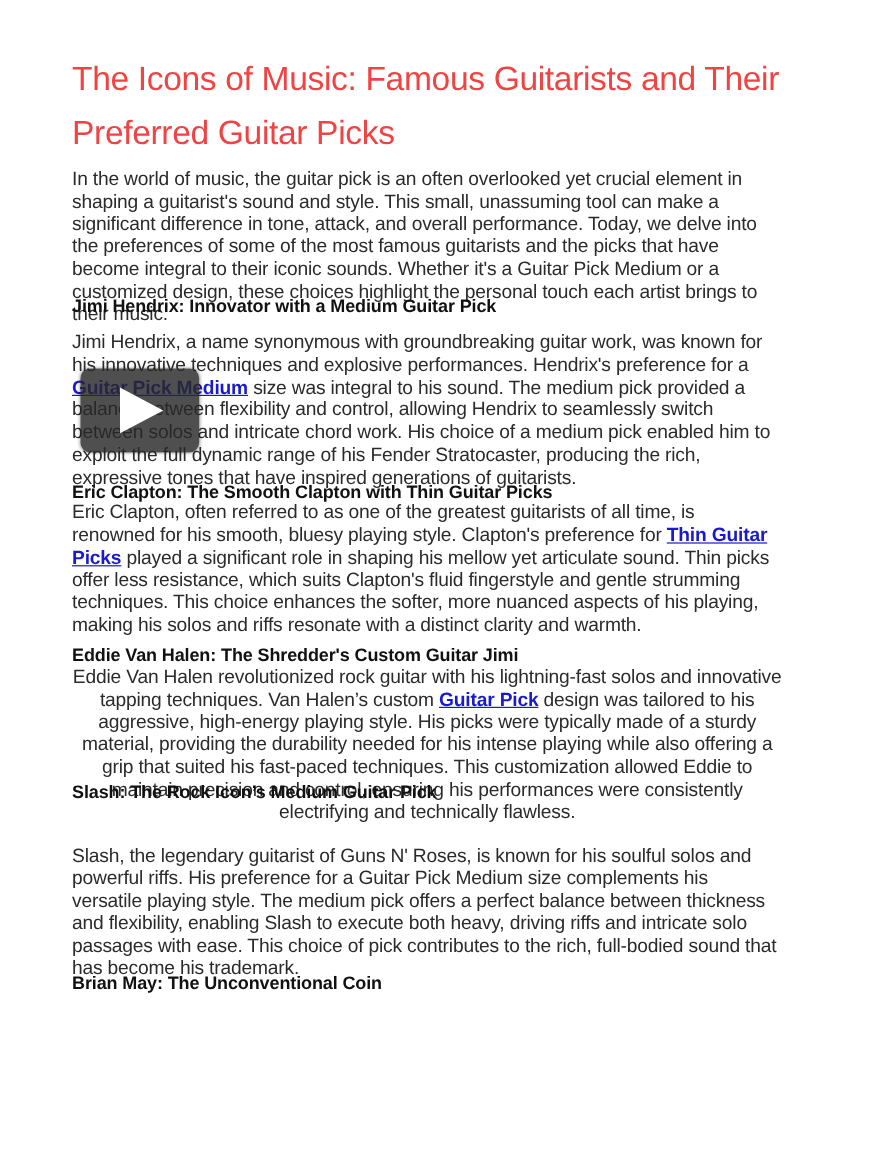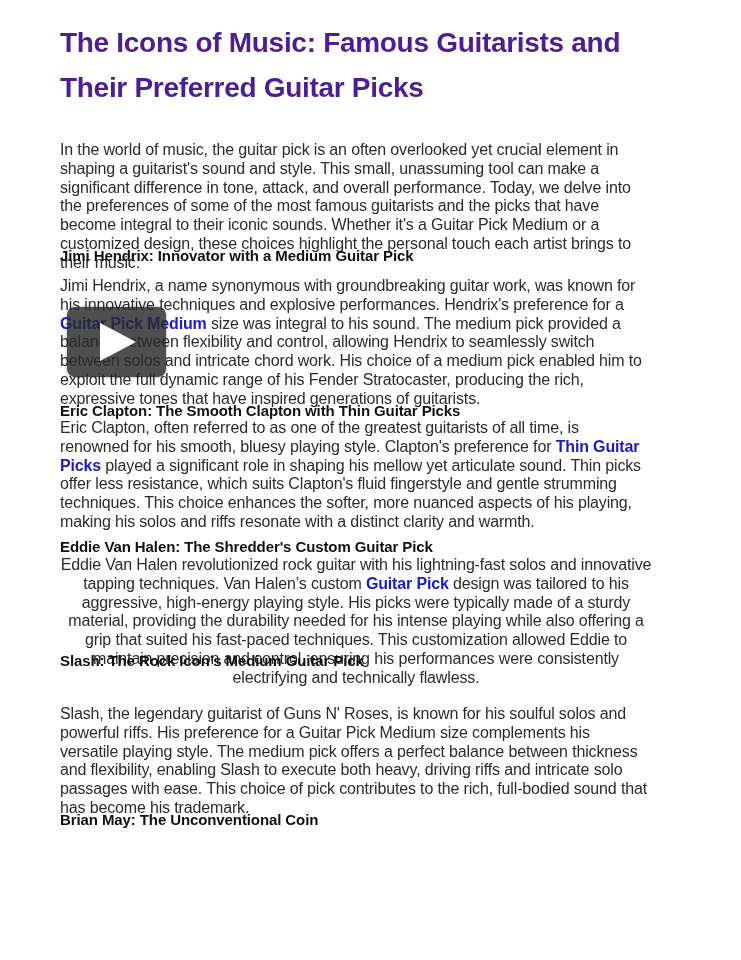--- a/index.html
+++ b/index.html
@@ -17,27 +17,27 @@
     }
     .page {
       position: absolute;
       left: 60px;
       top: 0;
       width: 595px;
     }
     .doc-title {
       margin: 0;
       position: absolute;
-      top: 20px;
+      top: 43px;
       left: 0;
       width: 600px;
       font-size: 28px;
-      font-weight: bold;
+      font-weight: normal;
       line-height: 45px;
-      color: #4c1d95;
+      color: #ef4444;
       letter-spacing: -0.3px;
     }
     .para {
       position: absolute;
       left: 0;
       width: 592px;
       margin: 0;
       font-size: 16px;
       line-height: 18.8px;
       color: #2b2b2b;
@@ -49,20 +49,21 @@
       margin: 0;
       font-size: 15px;
       font-weight: bold;
       line-height: 18px;
       color: #111111;
       letter-spacing: -0.1px;
     }
     .link {
       color: #1a1acc;
       font-weight: bold;
+      text-decoration: underline;
       cursor: pointer;
     }
     .play-overlay {
       position: absolute;
       left: 67px;
       top: 307px;
       width: 99px;
       height: 70px;
       background: rgba(40, 40, 40, 0.82);
       border-radius: 8px;
@@ -86,21 +87,21 @@
   <h2 class="heading" style="top:247px;">Jimi Hendrix: Innovator with a Medium Guitar Pick</h2>
   <p class="para" style="top:277px;">
     <span>Jimi Hendrix, a name synonymous with groundbreaking guitar work, was known for his innovative techniques and explosive performances. Hendrix's preference for a </span><a class="link">Guitar Pick Medium</a><span> size was integral to his sound. The medium pick provided a balance between flexibility and control, allowing Hendrix to seamlessly switch between solos and intricate chord work. His choice of a medium pick enabled him to exploit the full dynamic range of his Fender Stratocaster, producing the rich, expressive tones that have inspired generations of guitarists.</span>
   </p>
 
   <h2 class="heading" style="top:402px;">Eric Clapton: The Smooth Clapton with Thin Guitar Picks</h2>
   <p class="para" style="top:419px;">
     <span>Eric Clapton, often referred to as one of the greatest guitarists of all time, is renowned for his smooth, bluesy playing style. Clapton's preference for </span><a class="link">Thin Guitar Picks</a><span> played a significant role in shaping his mellow yet articulate sound. Thin picks offer less resistance, which suits Clapton's fluid fingerstyle and gentle strumming techniques. This choice enhances the softer, more nuanced aspects of his playing, making his solos and riffs resonate with a distinct clarity and warmth.</span>
   </p>
 
-  <h2 class="heading" style="top:538px;">Eddie Van Halen: The Shredder's Custom Guitar Pick</h2>
+  <h2 class="heading" style="top:538px;">Eddie Van Halen: The Shredder's Custom Guitar Jimi</h2>
   <p class="para" style="top:556px;text-align:center;">
     <span>Eddie Van Halen revolutionized rock guitar with his lightning-fast solos and innovative tapping techniques. Van Halen’s custom </span><a class="link">Guitar Pick</a><span> design was tailored to his aggressive, high-energy playing style. His picks were typically made of a sturdy material, providing the durability needed for his intense playing while also offering a grip that suited his fast-paced techniques. This customization allowed Eddie to maintain precision and control, ensuring his performances were consistently electrifying and technically flawless.</span>
   </p>
 
   <h2 class="heading" style="top:652px;">Slash: The Rock Icon’s Medium Guitar Pick</h2>
   <p class="para" style="top:705px;">Slash, the legendary guitarist of Guns N' Roses, is known for his soulful solos and powerful riffs. His preference for a Guitar Pick Medium size complements his versatile playing style. The medium pick offers a perfect balance between thickness and flexibility, enabling Slash to execute both heavy, driving riffs and intricate solo passages with ease. This choice of pick contributes to the rich, full-bodied sound that has become his trademark.</p>
 
   <h2 class="heading" style="top:811px;">Brian May: The Unconventional Coin</h2>
 </div>
 

